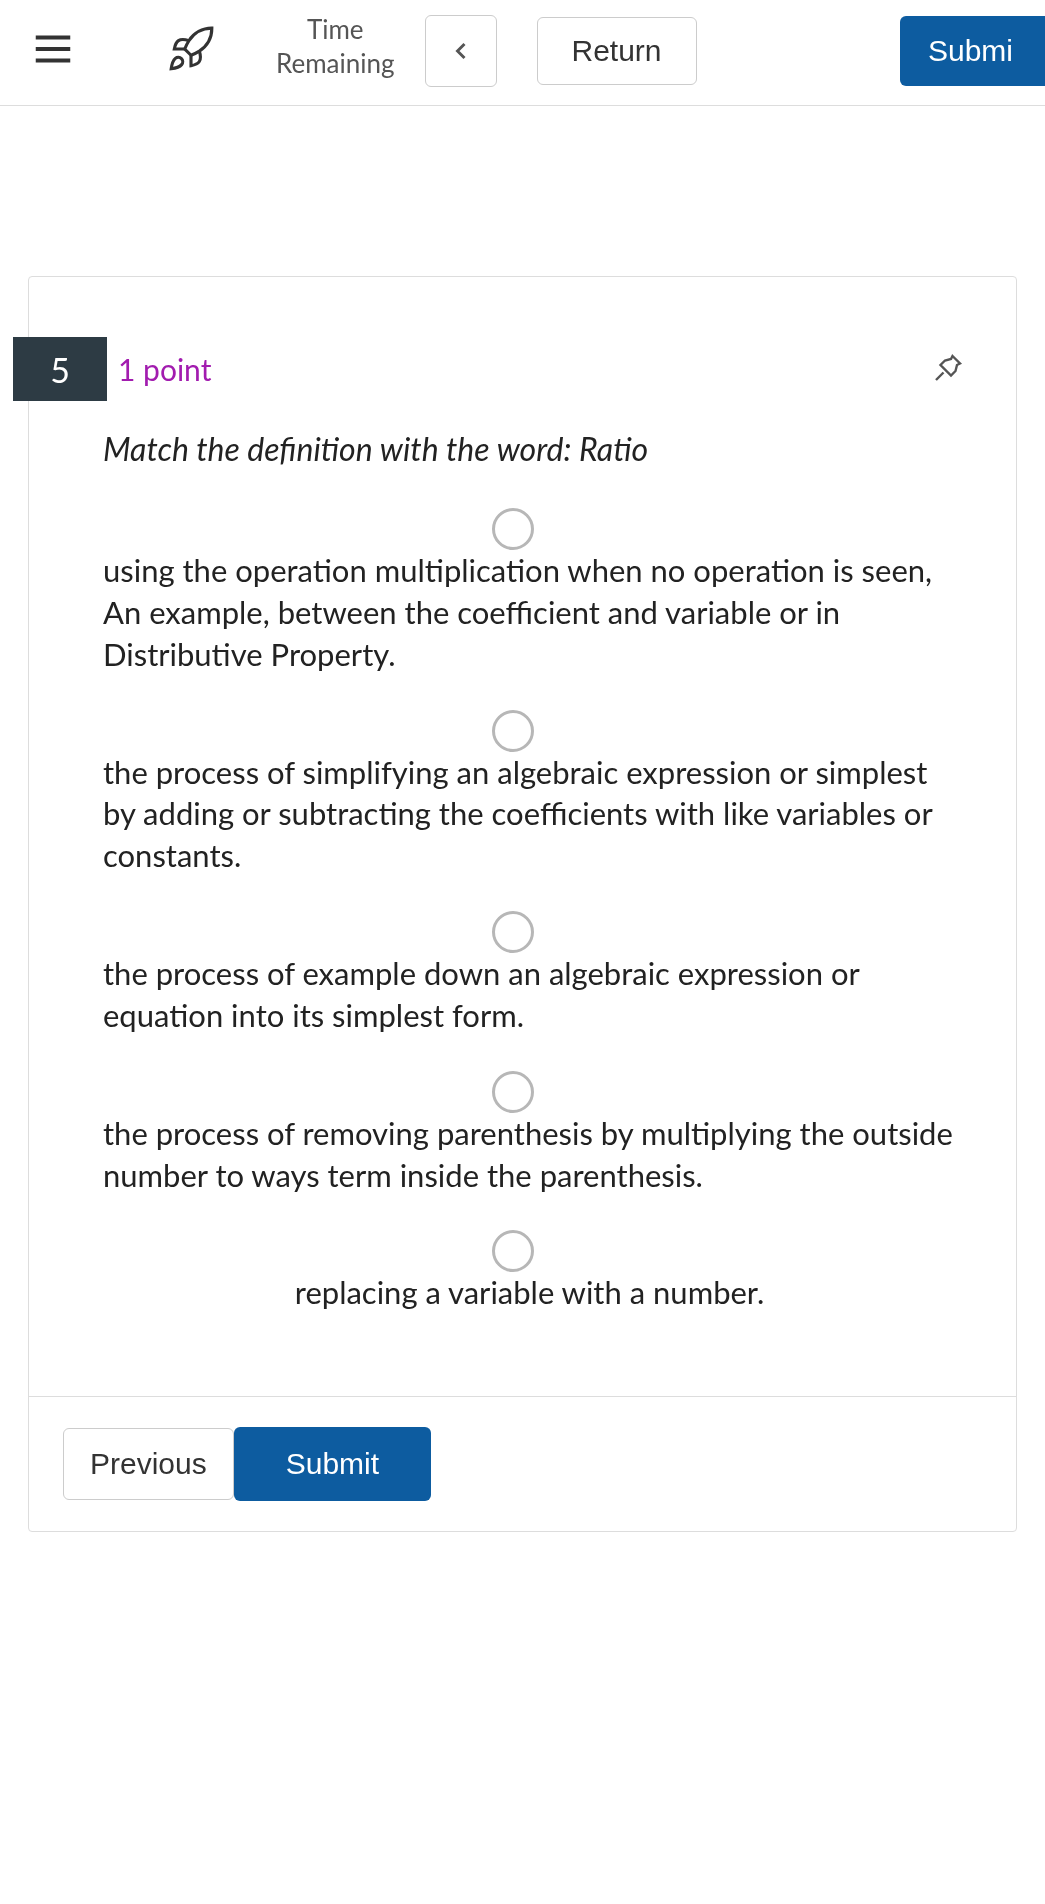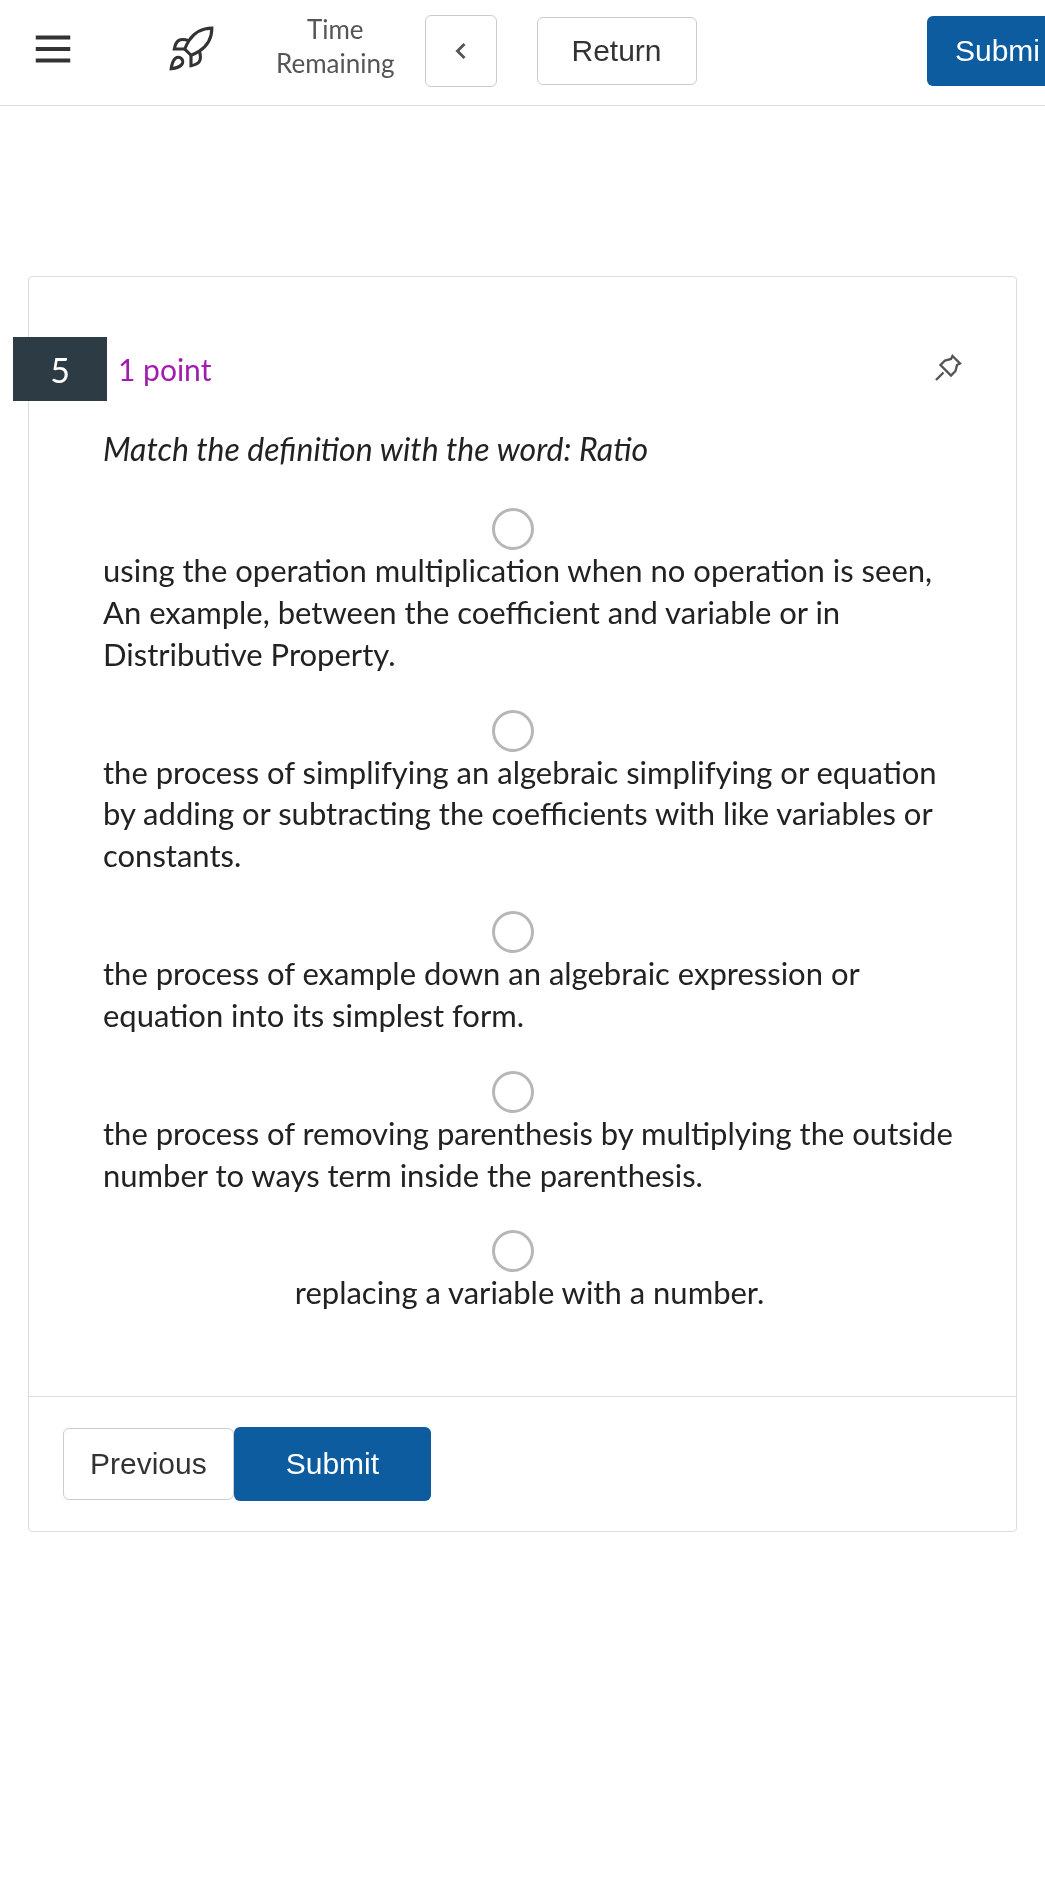--- a/index.html
+++ b/index.html
@@ -68,21 +68,21 @@
       padding: 16px 34px;
       font-size: 30px;
       color: #333;
       cursor: pointer;
       margin-left: 10px;
     }
     .submit-top-btn {
       background: #0d5ca0;
       border: none;
       border-radius: 6px 0 0 6px;
-      padding: 18px 5px 18px 28px;
+      padding: 18px 32px 18px 28px;
       font-size: 30px;
       color: #fff;
       cursor: pointer;
       margin-left: auto;
       margin-right: -30px;
     }
     .content {
       padding: 170px 28px 30px 28px;
     }
     .card {
@@ -220,21 +220,21 @@
 
     <div class="question-body">
       <div class="question-text">Match the definition with the word: Ratio</div>
 
       <div class="option">
         <div class="radio"></div>
         <div class="option-text">using the operation multiplication when no operation is seen, An example, between the coefficient and variable or in Distributive Property.</div>
       </div>
       <div class="option">
         <div class="radio"></div>
-        <div class="option-text">the process of simplifying an algebraic simplifying or equation by adding or subtracting the coefficients with like variables or constants.</div>
+        <div class="option-text">the process of simplifying an algebraic expression or simplest by adding or subtracting the coefficients with like variables or constants.</div>
       </div>
       <div class="option">
         <div class="radio"></div>
         <div class="option-text">the process of example down an algebraic expression or equation into its simplest form.</div>
       </div>
       <div class="option">
         <div class="radio"></div>
         <div class="option-text">the process of removing parenthesis by multiplying the outside number to ways term inside the parenthesis.</div>
       </div>
       <div class="option">

